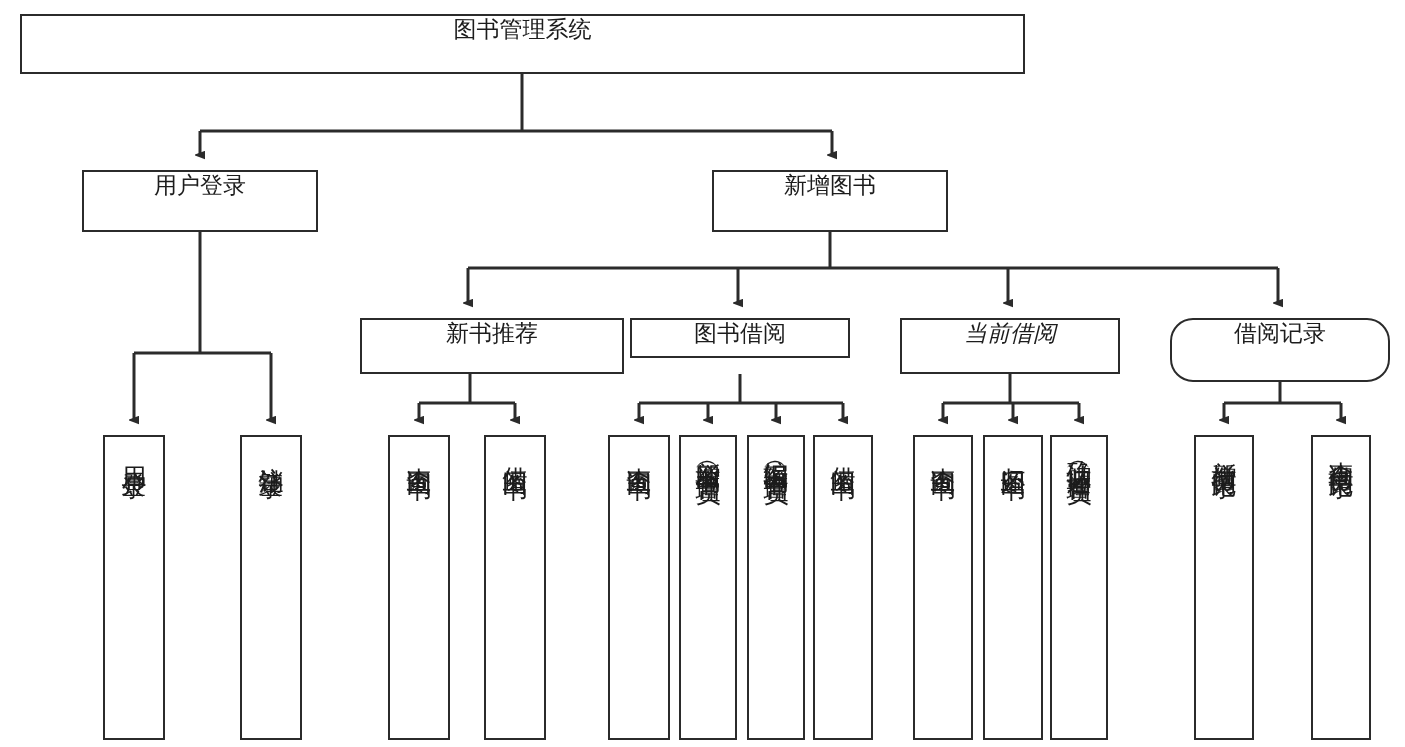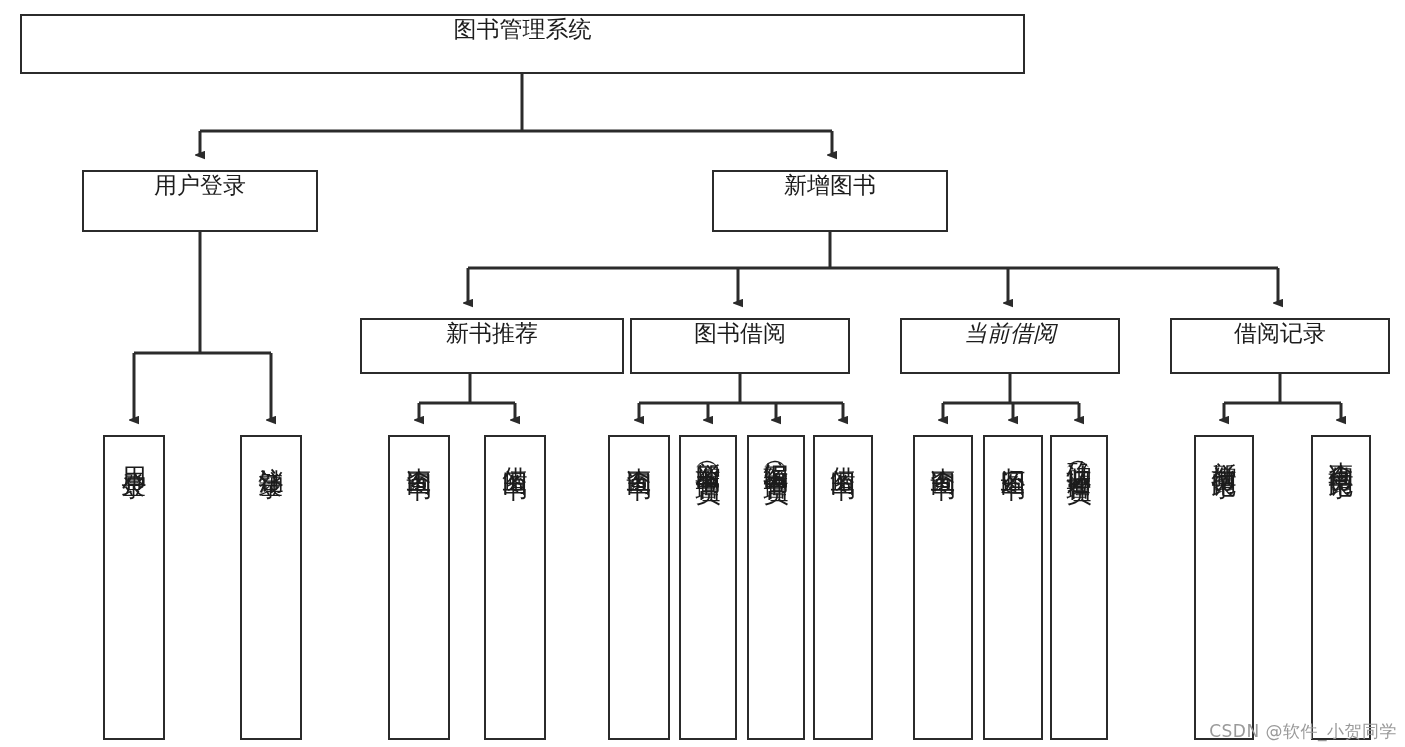--- a/index.html
+++ b/index.html
@@ -132,27 +132,27 @@
   <div class="node horiz" id="n-l1-0" style="left: 82px; top: 170px; width: 236px; height: 62px;">
     <span class="node-label">用户登录</span>
   </div>
   <div class="node horiz" id="n-l1-1" style="left: 712px; top: 170px; width: 236px; height: 62px;">
     <span class="node-label">新增图书</span>
   </div>
 
   <div class="node horiz" id="n-l2-0" style="left: 360px; top: 318px; width: 264px; height: 56px;">
     <span class="node-label">新书推荐</span>
   </div>
-  <div class="node horiz" id="n-l2-1" style="left: 630px; top: 318px; width: 220px; height: 56px;">
+  <div class="node horiz" id="n-l2-1" style="left: 630px; top: 318px; width: 220px; height: 40px;">
     <span class="node-label">图书借阅</span>
   </div>
   <div class="node horiz" id="n-l2-2" style="left: 900px; top: 318px; width: 220px; height: 56px; font-style: italic;">
     <span class="node-label">当前借阅</span>
   </div>
-  <div class="node horiz" id="n-l2-3" style="left: 1170px; top: 318px; width: 220px; height: 56px;">
+  <div class="node horiz" id="n-l2-3" style="left: 1170px; top: 318px; width: 220px; height: 64px; border-radius: 23px;">
     <span class="node-label">借阅记录</span>
   </div>
 
   <div class="node vert" id="n-leaf-0" style="left: 103px; top: 435px; width: 62px; height: 305px;">
     <span class="node-label">用户登录</span>
   </div>
   <div class="node vert" id="n-leaf-1" style="left: 240px; top: 435px; width: 62px; height: 305px;">
     <span class="node-label">注销登录</span>
   </div>
   <div class="node vert" id="n-leaf-2" style="left: 388px; top: 435px; width: 62px; height: 305px;">
@@ -182,14 +182,13 @@
   <div class="node vert tall-text" id="n-leaf-10" style="left: 1050px; top: 435px; width: 58px; height: 305px;">
     <span class="node-label">确认归还（管理员）</span>
   </div>
   <div class="node vert tall-text" id="n-leaf-11" style="left: 1194px; top: 435px; width: 60px; height: 305px;">
     <span class="node-label">新增借阅记录</span>
   </div>
   <div class="node vert tall-text" id="n-leaf-12" style="left: 1311px; top: 435px; width: 60px; height: 305px;">
     <span class="node-label">查询借阅记录</span>
   </div>
 
-  <div class="watermark">CSDN @软件_小贺同学</div>
 </div>
 
 </body></html>

